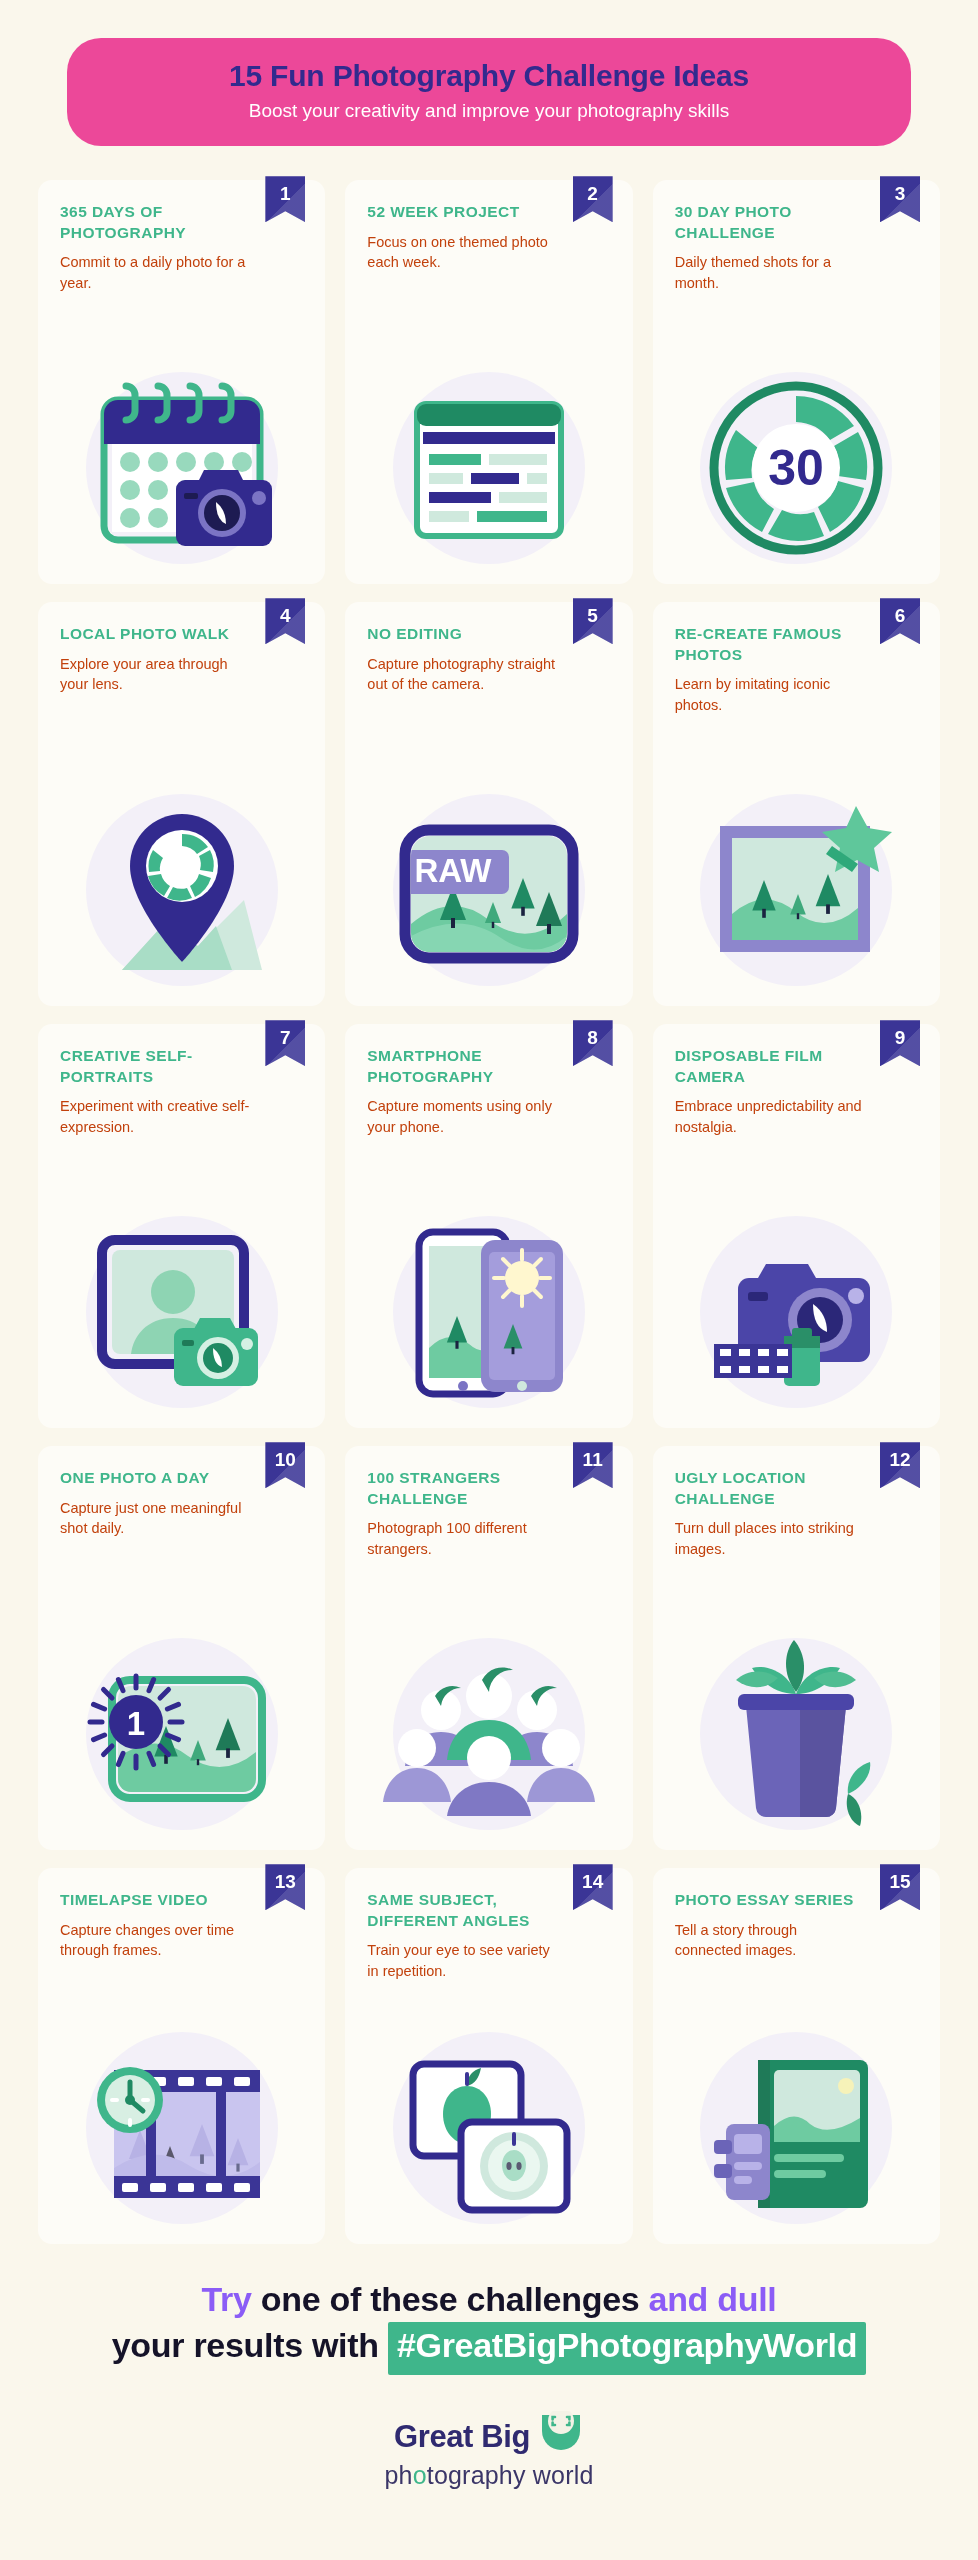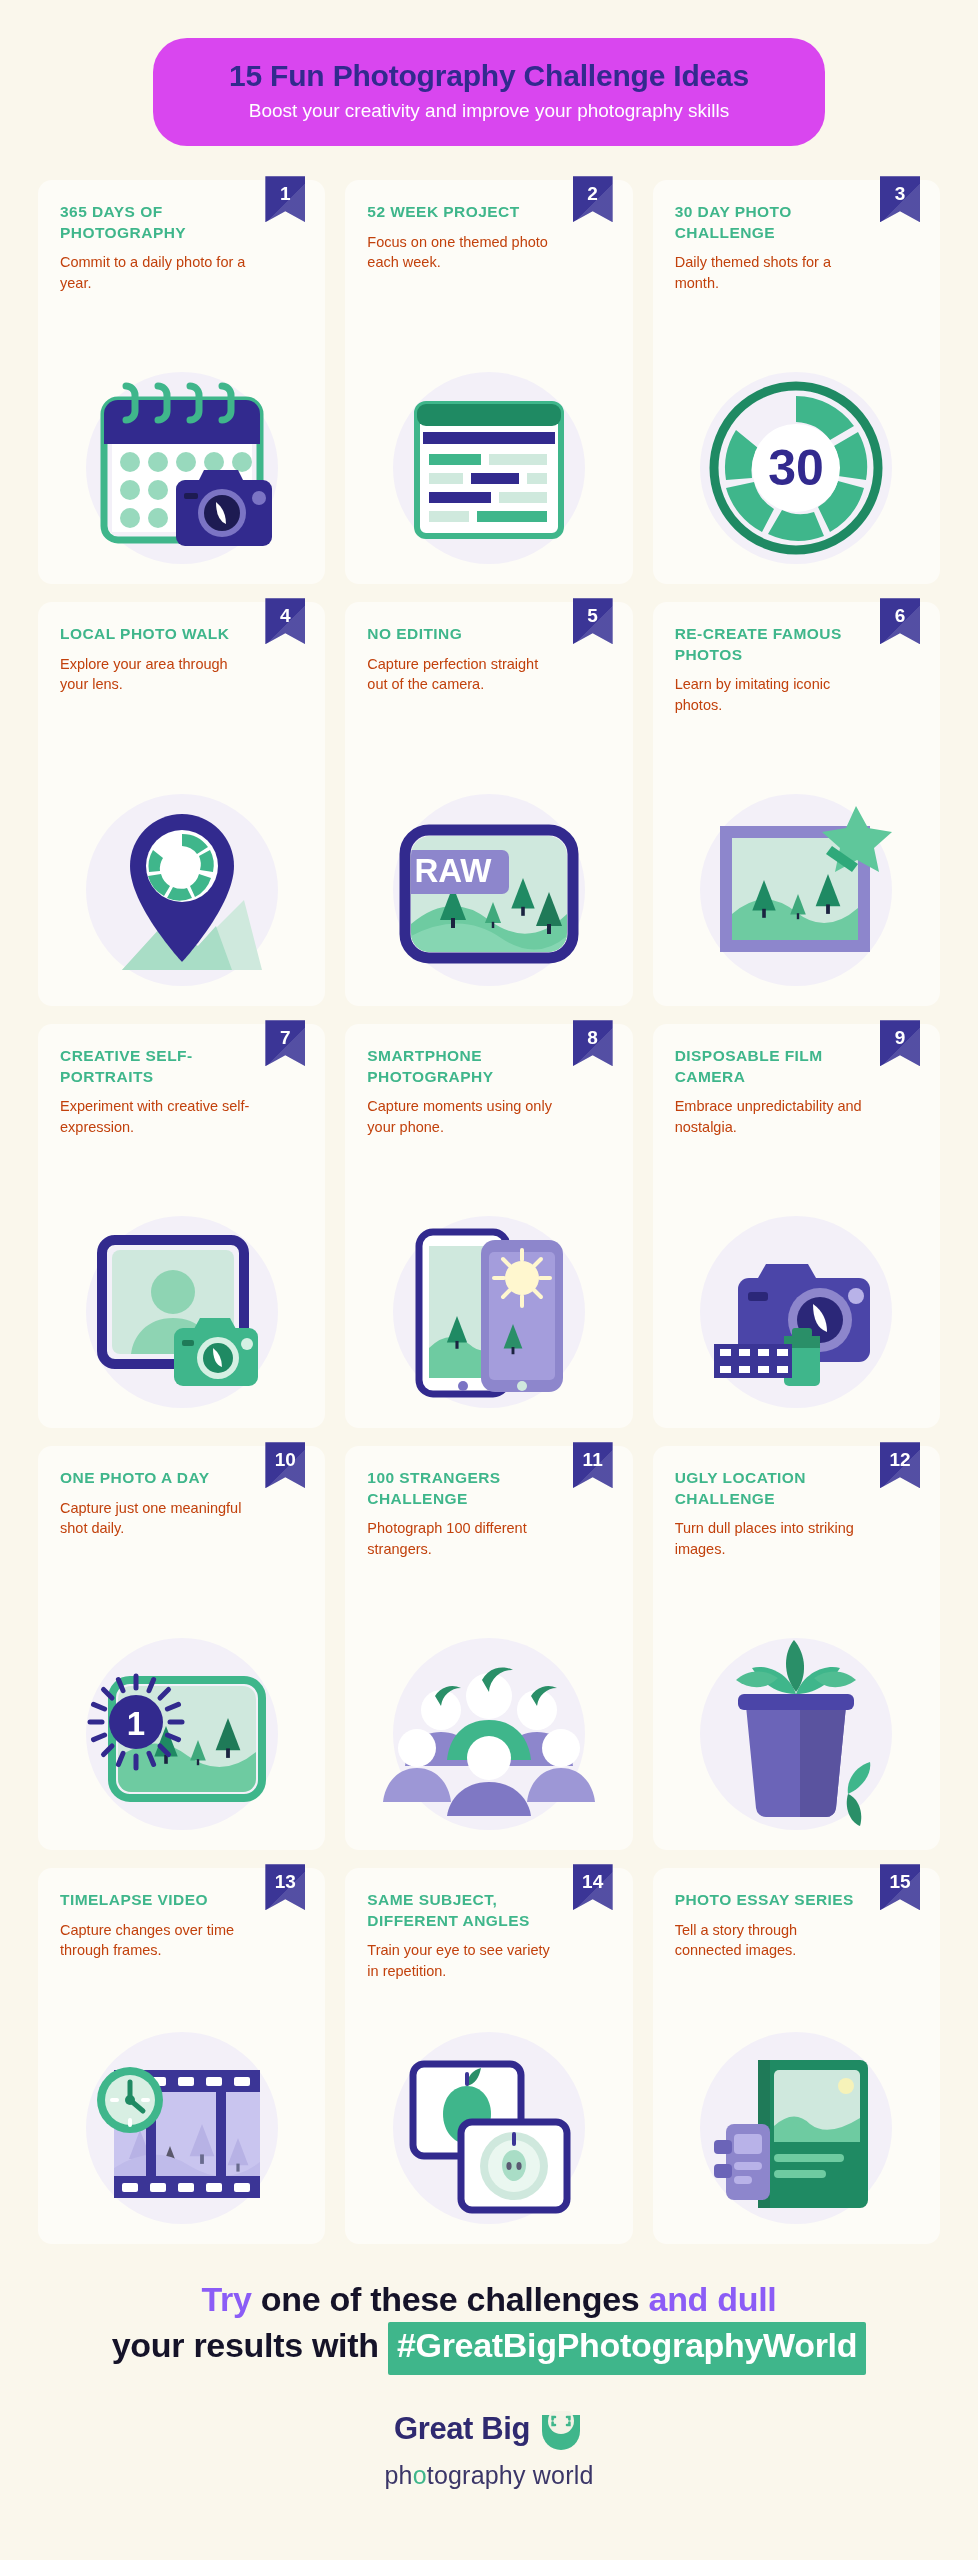--- a/index.html
+++ b/index.html
@@ -6,22 +6,22 @@
   html, body {
     width: 978px;
     background: #faf7ec;
     font-family: "Liberation Sans", sans-serif;
   }
   body { width: 978px; min-height: 2560px; position: relative; overflow: hidden; }
 
   
   .header-wrap { padding: 38px 0 0 0; display: flex; justify-content: center; }
   .header-banner {
-    width: 672px;
-    background: #d946ef;
+    width: 844px;
+    background: #ec4899;
     border-radius: 34px;
     padding: 21px 30px 24px 30px;
     text-align: center;
   }
   .header-title {
     color: #322a8e;
     font-size: 30px;
     font-weight: bold;
     letter-spacing: -0.2px;
     line-height: 1.15;
@@ -113,21 +113,21 @@
   .tag {
     display: inline-block;
     background: #3fb68b;
     color: #ffffff;
     padding: 2px 9px 8px 9px;
     border-radius: 2px;
     vertical-align: baseline;
   }
   .logo { margin-top: 36px; display: flex; flex-direction: column; align-items: center; }
   .logo-top {
-    display: flex; align-items: flex-start; gap: 8px;
+    display: flex; align-items: center; gap: 8px;
     font-size: 31px; font-weight: bold; color: #2f2a70; letter-spacing: -0.4px;
   }
   .logo-bot {
     font-size: 25px; color: #3b3668; letter-spacing: 0.2px; margin-top: -2px;
   }
   .logo-bot .og { color: #3fb68b; }
 </style>
 </head>
 <body>
 
@@ -249,21 +249,21 @@
       <path d="M126 124 a32 32 0 0 1 -25 0 l6 -11 a20 20 0 0 0 14 1 z"></path>
       <path d="M98 122 a32 32 0 0 1 -16 -20 l13 -2 a20 20 0 0 0 9 12 z"></path>
       <path d="M83 98 a32 32 0 0 1 4 -22 l10 8 a20 20 0 0 0 -3 13 z"></path>
     </g>
         </svg>
       </div>
     </div>
     <div class="card">
       <div class="badge">5</div>
       <div class="card-title">NO EDITING</div>
-      <div class="card-desc">Capture perfection straight out of the camera.</div>
+      <div class="card-desc">Capture photography straight out of the camera.</div>
       <div class="art">
         <svg width="232" height="232" viewBox="0 0 232 232">
           <circle cx="116" cy="116" r="96" fill="#f3f0f8"></circle>
     <rect x="32" y="56" width="168" height="128" rx="24" fill="none" stroke="#322a8e" stroke-width="11"></rect>
     <clipPath id="cl5">
             <rect x="38" y="62" width="156" height="116" rx="19"></rect>
           </clipPath>
     <g clip-path="url(#cl5)">
       <rect x="38" y="62" width="156" height="116" fill="#cfe8dd"></rect>
       <path d="M38 150 q40 -34 78 -4 q40 30 78 -6 v38 H38 Z" fill="#6ecba1"></path>

